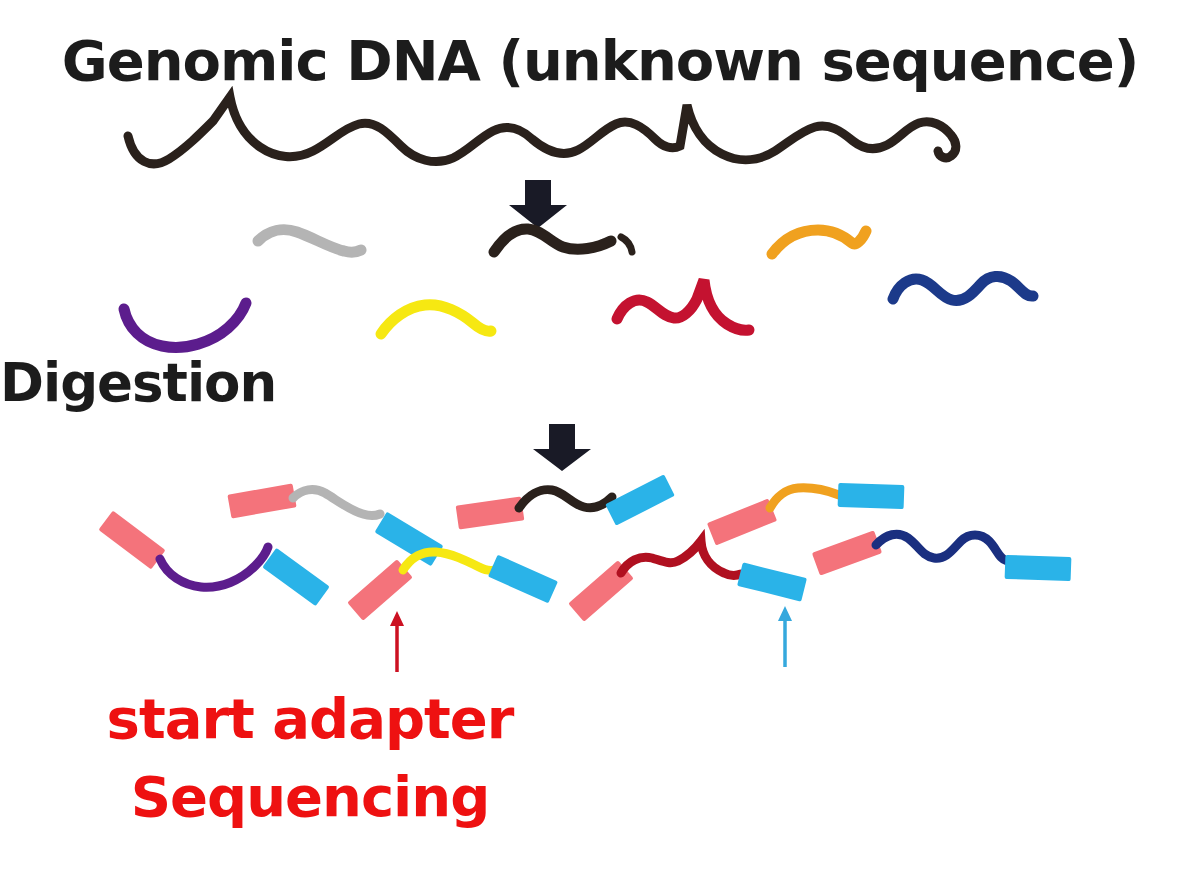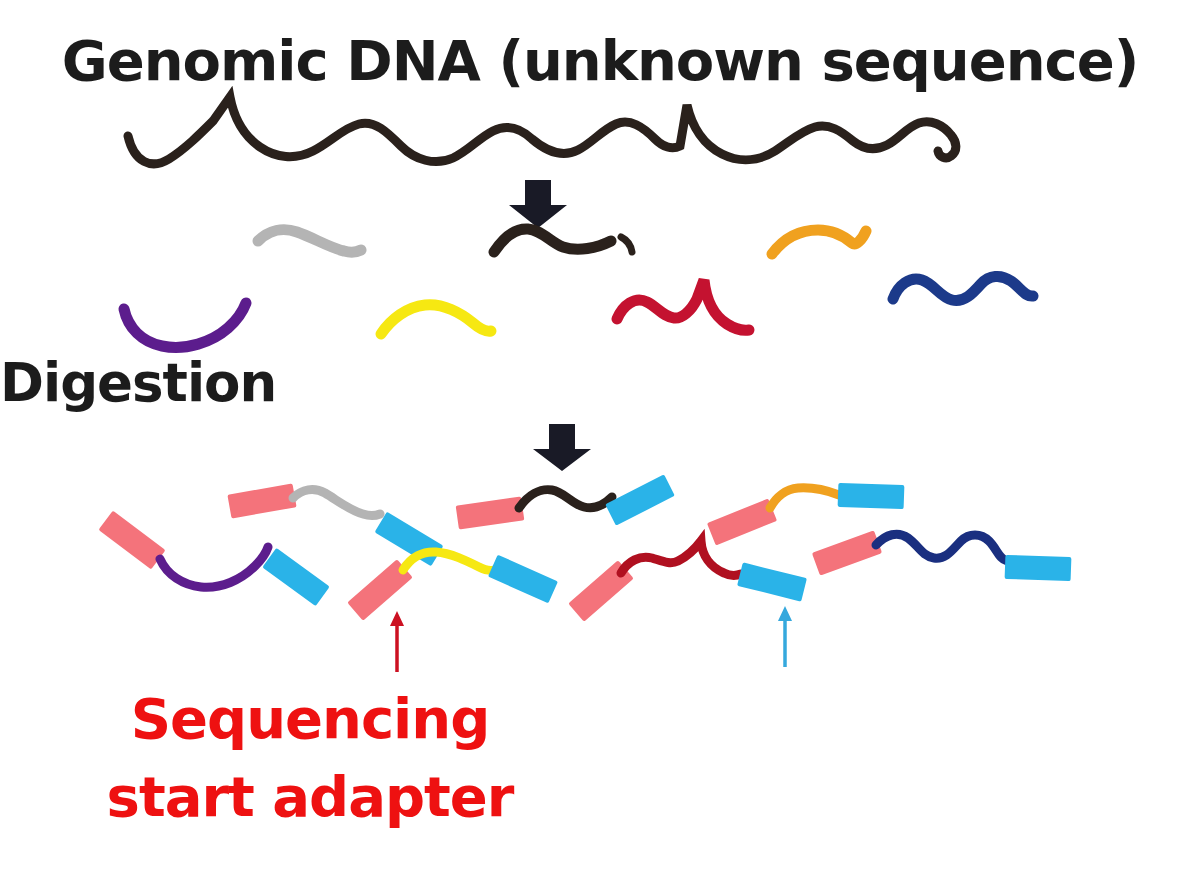--- a/index.html
+++ b/index.html
@@ -107,18 +107,18 @@
       <path d="M785,667 L785,619" fill="none" stroke-width="3.5" stroke="#35a8dd"></path>
       <polygon points="785,606 778,621 792,621" fill="#35a8dd"></polygon>
     </g>
   </svg>
 
   <div class="abs title">Genomic DNA (unknown sequence)</div>
 
   <div class="abs digestion">Digestion</div>
 
   <div class="abs big-label label-red">
+    <div>start adapter</div>
     <div>Sequencing</div>
-    <div>start adapter</div>
   </div>
 
 
 </div>
 
 </body></html>

